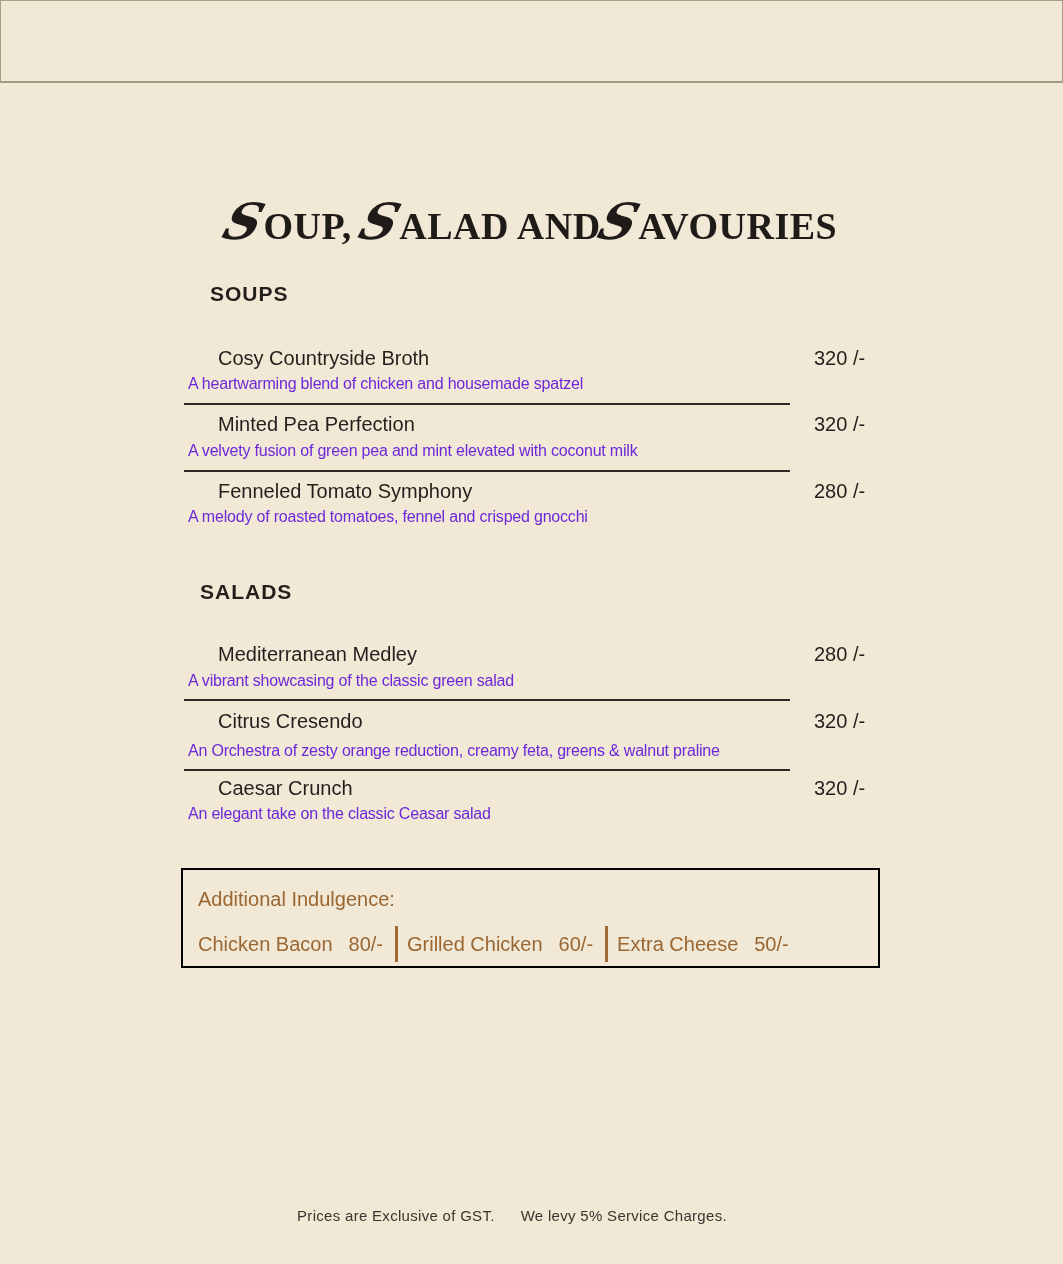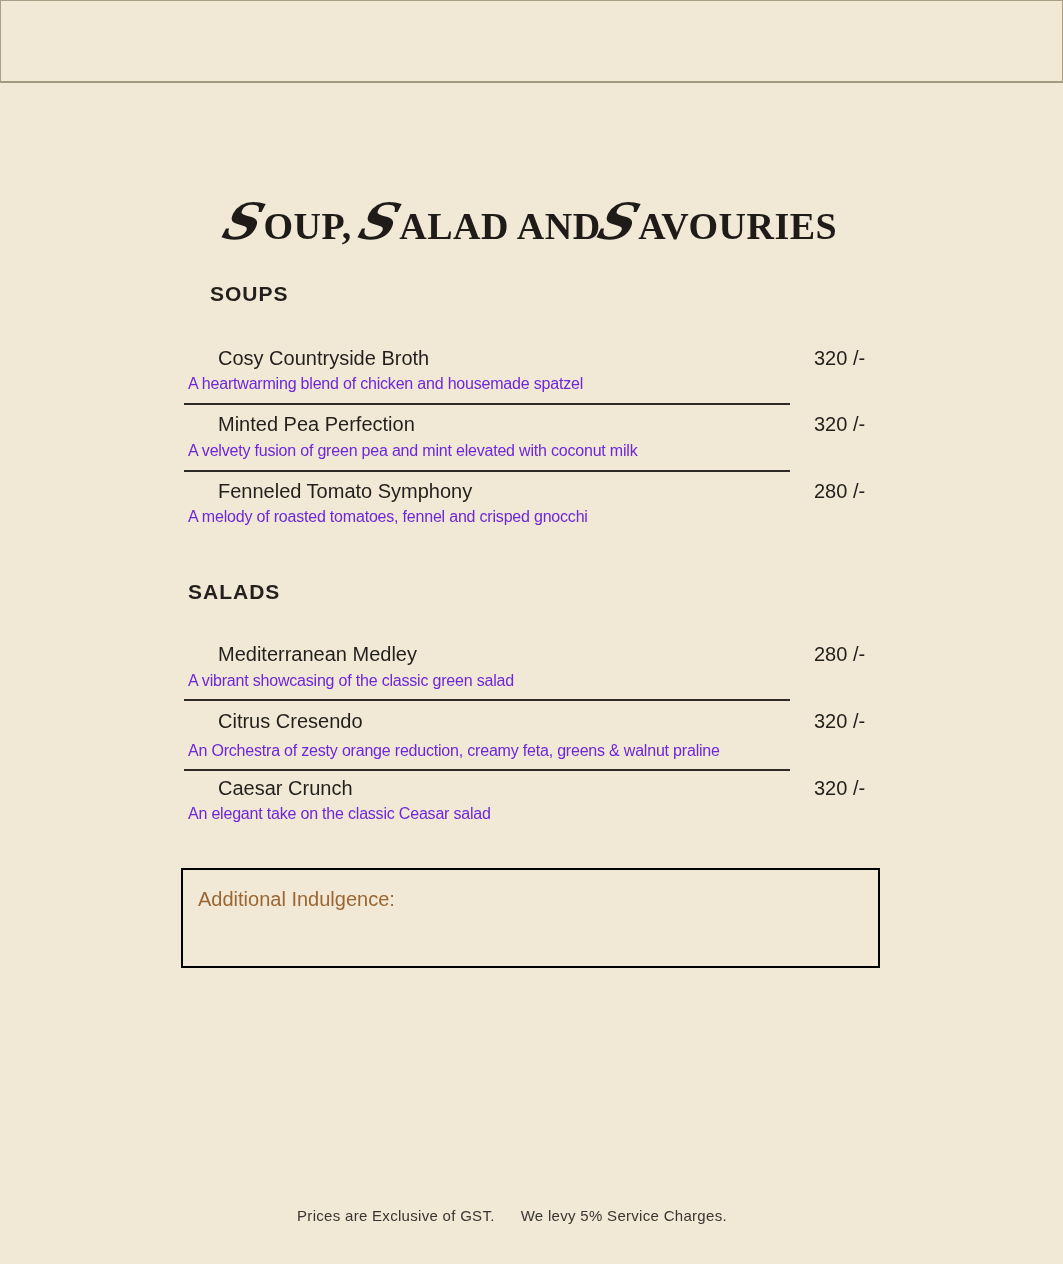--- a/index.html
+++ b/index.html
@@ -95,21 +95,21 @@
   <span class="item-desc" style="top:29px;">A velvety fusion of green pea and mint elevated with coconut milk</span>
 </div>
 <div class="divider" style="top:470px;"></div>
 
 <div class="item" style="top:480px;">
   <span class="item-name">Fenneled Tomato Symphony</span>
   <span class="item-price">280 /-</span>
   <span class="item-desc" style="top:28px;">A melody of roasted tomatoes, fennel and crisped gnocchi</span>
 </div>
 
-<h2 class="section-heading" style="top:580px;">SALADS</h2>
+<h2 class="section-heading" style="top:580px;margin-left:12px;">SALADS</h2>
 
 <div class="item" style="top:643px;">
   <span class="item-name">Mediterranean Medley</span>
   <span class="item-price">280 /-</span>
   <span class="item-desc" style="top:29px;">A vibrant showcasing of the classic green salad</span>
 </div>
 <div class="divider" style="top:699px;"></div>
 
 <div class="item" style="top:710px;">
   <span class="item-name">Citrus Cresendo</span>
@@ -119,17 +119,33 @@
 <div class="divider" style="top:769px;"></div>
 
 <div class="item" style="top:777px;">
   <span class="item-name">Caesar Crunch</span>
   <span class="item-price">320 /-</span>
   <span class="item-desc" style="top:28px;">An elegant take on the classic Ceasar salad</span>
 </div>
 
 <div class="addon-box">
   <div class="addon-title">Additional Indulgence:</div>
+  <div class="addon-row">
+    <div class="addon">
+      <span>Chicken Bacon</span>
+      <span class="price">80/-</span>
+    </div>
+    <div class="addon-sep"></div>
+    <div class="addon">
+      <span>Grilled Chicken</span>
+      <span class="price">60/-</span>
+    </div>
+    <div class="addon-sep"></div>
+    <div class="addon">
+      <span>Extra Cheese</span>
+      <span class="price">50/-</span>
+    </div>
+  </div>
 </div>
 
 <div class="footer">
   <span>Prices are Exclusive of GST.</span><span>We levy 5% Service Charges.</span>
 </div>
 
 </body></html>

